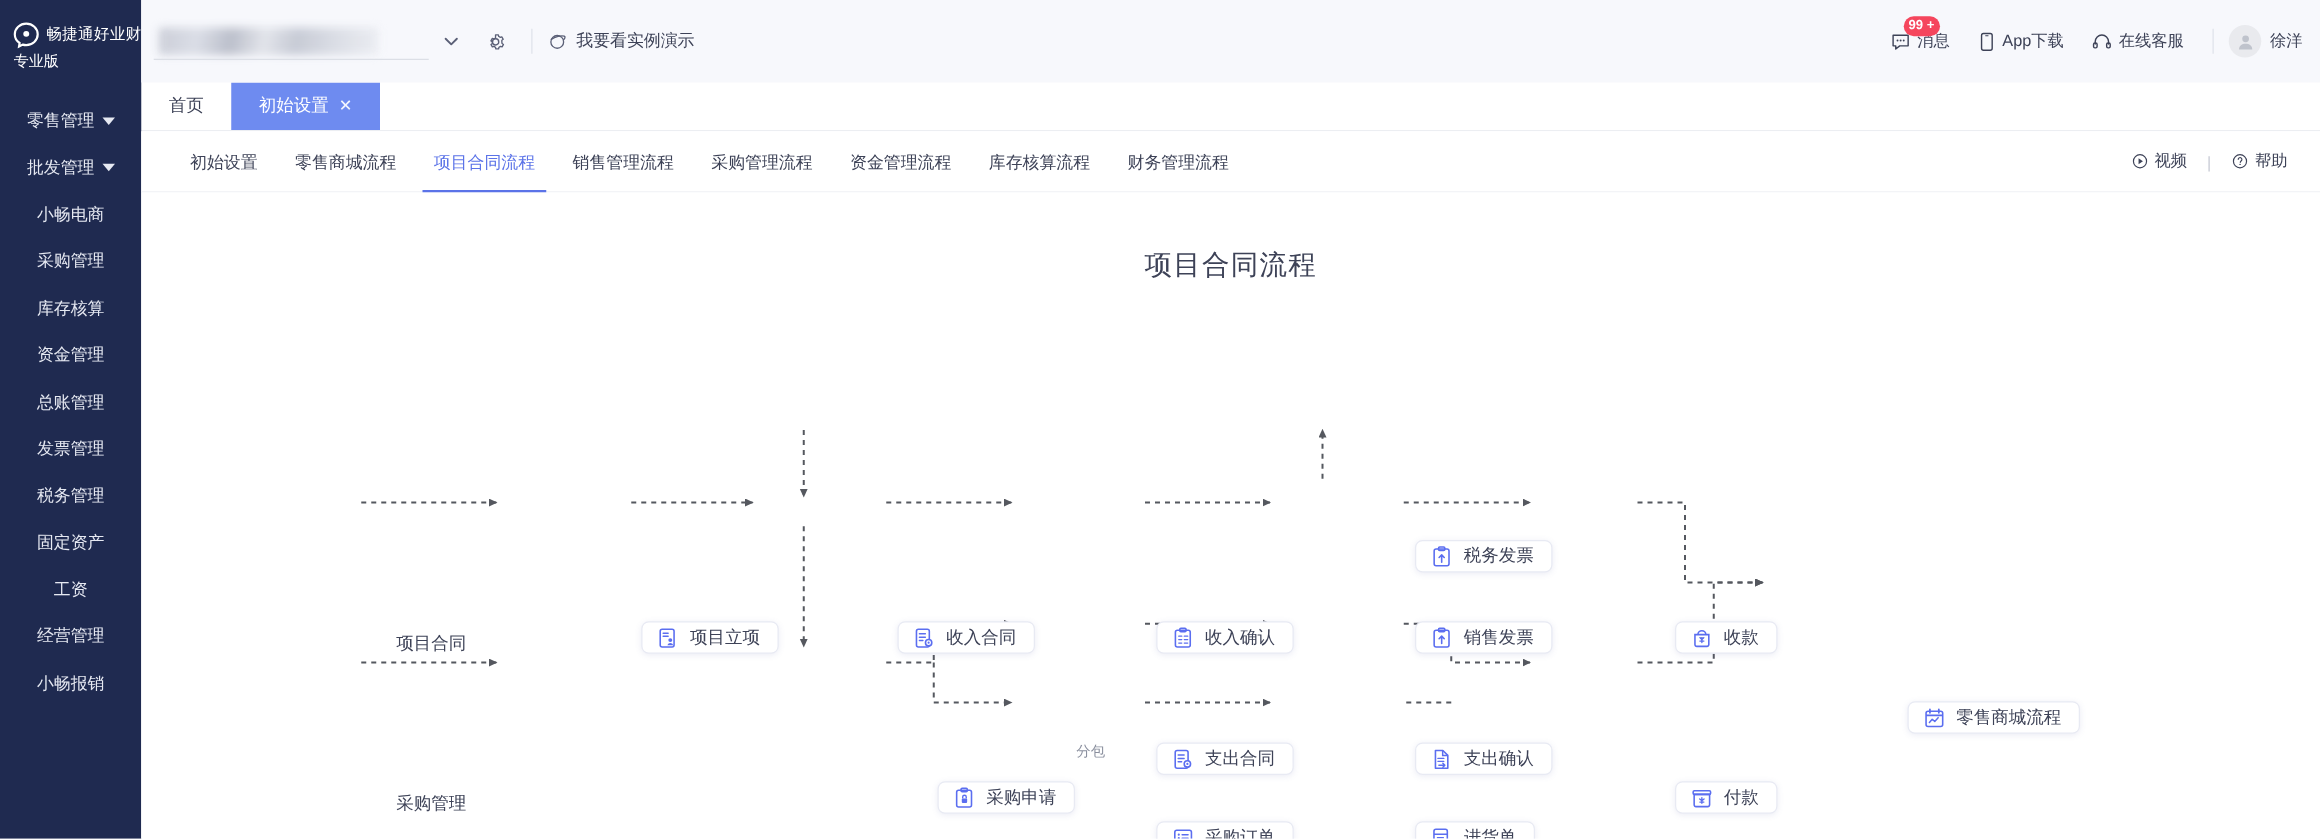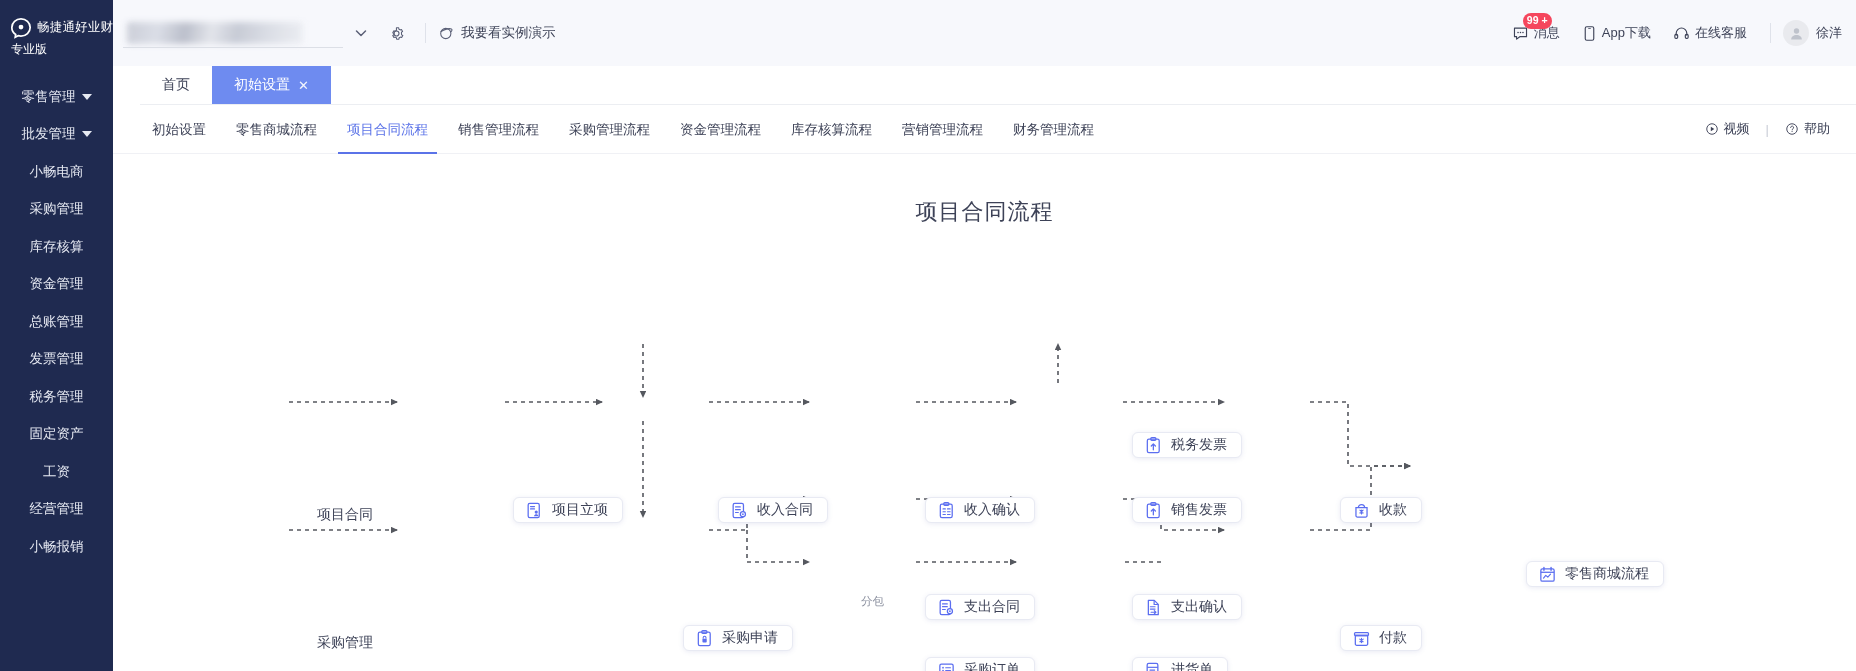--- a/index.html
+++ b/index.html
@@ -108,21 +108,20 @@
   }
   .user-name {
     font-size: 13px; color: #3d4257; margin-left: 7px;
     overflow: hidden; white-space: nowrap; max-width: 32px;
   }
 
   
   .tabstrip {
     height: 39px; background: #ffffff; display: flex; align-items: stretch;
     border-bottom: 1px solid #eceef2;
-    margin-left: 27px;
   }
   .tab {
     display: flex; align-items: center; justify-content: center;
     padding: 0 22px; font-size: 14px; color: #3d4257; cursor: pointer;
     gap: 8px;
   }
   .tab.active { background: #6e8bf0; color: #ffffff; }
   .tab-close { font-size: 13px; opacity: .92; }
 
   
@@ -313,21 +312,20 @@
     </div>
 
     <div class="subnav">
       <div class="subtab">初始设置</div>
       <div class="subtab">零售商城流程</div>
       <div class="subtab active">项目合同流程</div>
       <div class="subtab">销售管理流程</div>
       <div class="subtab">采购管理流程</div>
       <div class="subtab">资金管理流程</div>
       <div class="subtab">库存核算流程</div>
-      <div class="subtab">营销管理流程</div>
       <div class="subtab">财务管理流程</div>
 
       <div class="subnav-right">
         <span class="sn-link">
           <svg width="14" height="14" viewBox="0 0 24 24">
             <circle cx="12" cy="12" r="9" fill="none" stroke="#3d4257" stroke-width="1.6"></circle>
             <path d="M10 8l6 4-6 4z" fill="#3d4257"></path>
           </svg>
           <span>视频</span>
         </span>
@@ -447,21 +445,21 @@
       <div class="node" style="left:1413px; top:407px;">
         <svg class="nicon" viewBox="0 0 24 24">
           <rect x="3.6" y="5" width="16.8" height="15.5" rx="2" fill="none" stroke="#5b6ef0" stroke-width="1.6"></rect>
           <path d="M3.6 9.2h16.8" stroke="#5b6ef0" stroke-width="1.6"></path>
           <path d="M7.5 3.2v3.4M16.5 3.2v3.4" stroke="#5b6ef0" stroke-width="1.8" stroke-linecap="round"></path>
           <path d="M7 16.5l2.8-3.4 2.6 2.2 3.4-3.8" fill="none" stroke="#5b6ef0" stroke-width="1.5" stroke-linecap="round" stroke-linejoin="round"></path>
         </svg>
         <span>零售商城流程</span>
       </div>
 
-      <div class="node" style="left:570px; top:471px;">
+      <div class="node" style="left:637px; top:471px;">
         <svg class="nicon" viewBox="0 0 24 24">
           <rect x="4.2" y="4" width="15" height="17" rx="2" fill="none" stroke="#5b6ef0" stroke-width="1.6"></rect>
           <rect x="8.6" y="2" width="6.4" height="3.4" rx="1.2" fill="none" stroke="#5b6ef0" stroke-width="1.6"></rect>
           <rect x="9.4" y="12.4" width="5.4" height="4.6" rx="1" fill="#5b6ef0"></rect>
           <path d="M10.3 12.4v-1.5a1.8 1.8 0 013.6 0v1.5" fill="none" stroke="#5b6ef0" stroke-width="1.4"></path>
         </svg>
         <span>采购申请</span>
       </div>
 
       <div class="node" style="left:812px; top:440px;">

